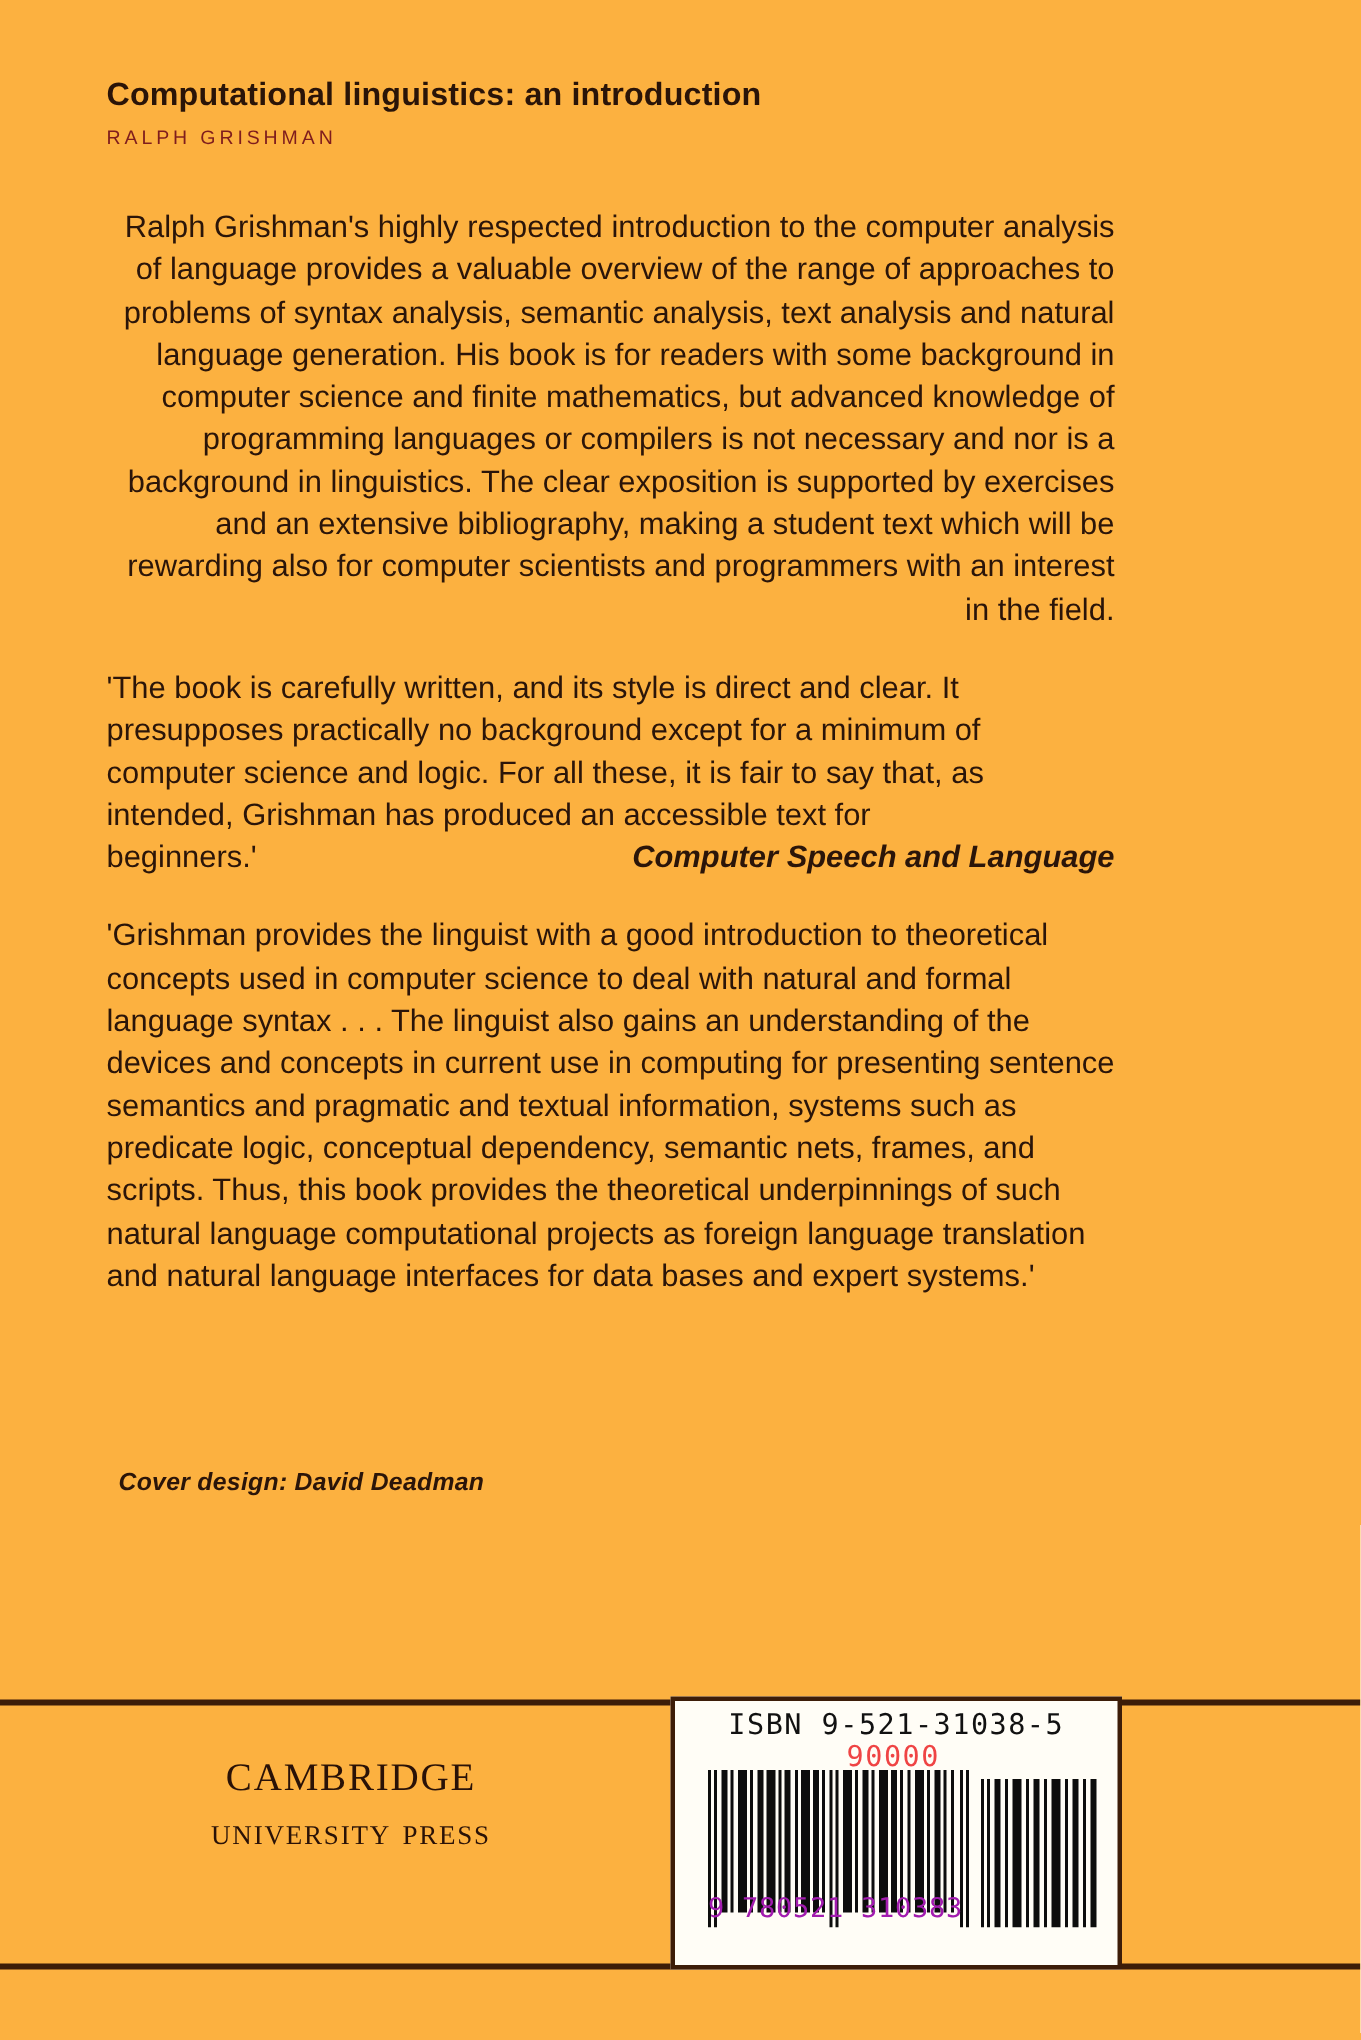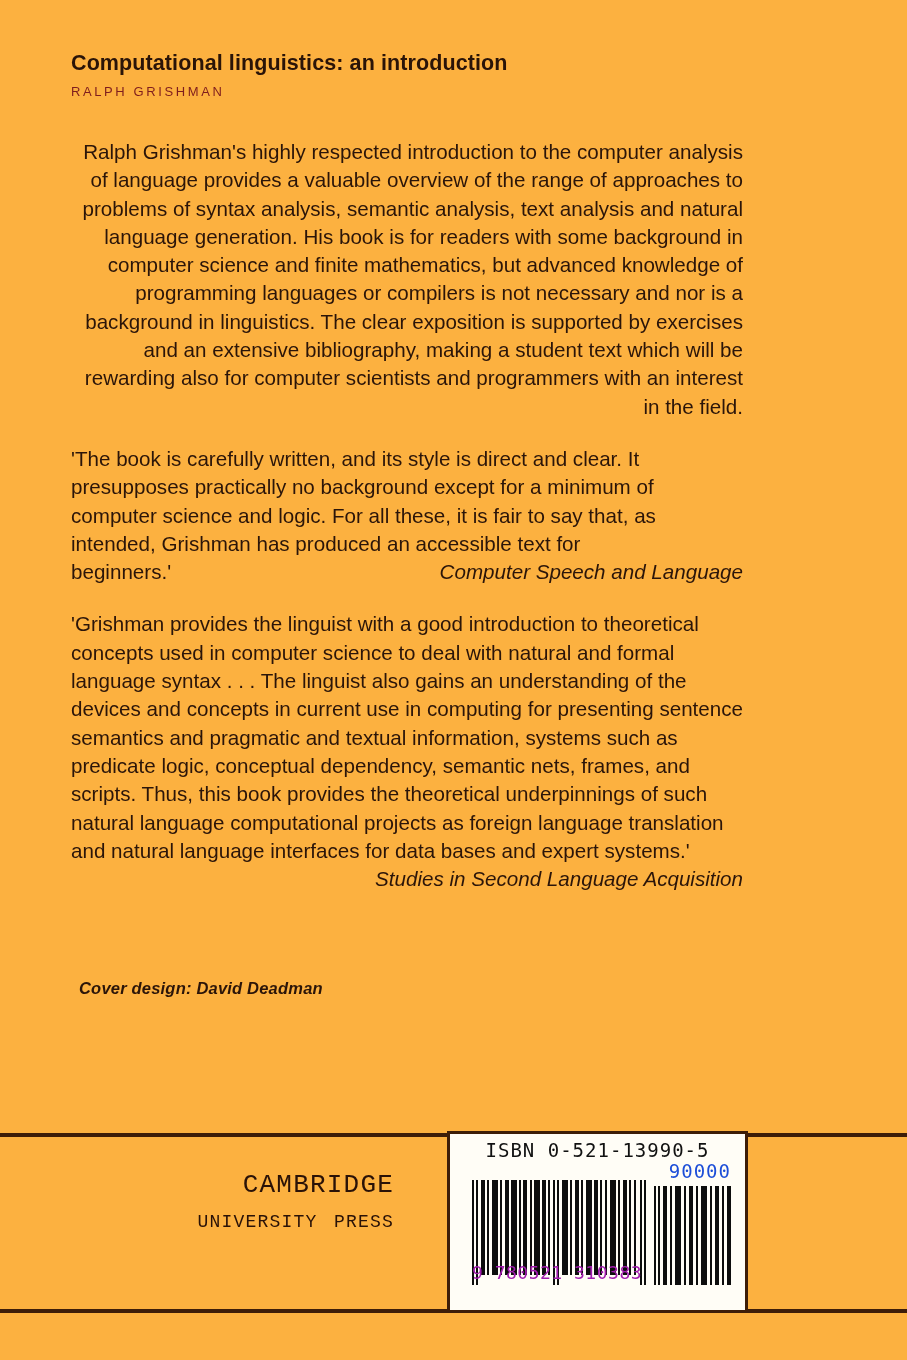--- a/index.html
+++ b/index.html
@@ -71,20 +71,21 @@
     white-space: pre-line;
   }
   .quote-source {
     font-size: 20.6px;
     font-style: italic;
     color: #2b1509;
     line-height: 28.3px;
     display: block;
     text-align: right;
     margin: 0;
+    font-weight: bold;
   }
   
   .quote-inline-row {
     display: flex;
     justify-content: space-between;
     align-items: flex-end;
   }
   .quote-inline-row .quote-tail {
     font-size: 20.6px;
     color: #2b1509;
@@ -112,23 +113,23 @@
   }
   .rule-top  { top: 1133px; }
   .rule-bot  { top: 1309px; }
 
   
   .publisher {
     position: absolute;
     left: 74px;
     top: 1163px;
     width: 320px;
-    text-align: right;
+    text-align: center;
     color: #2a1207;
-    font-family: Liberation Mono, monospace;
+    font-family: Liberation Serif, serif;
   }
   .pub-line1 {
     font-size: 37px;
     letter-spacing: 1.2px;
     line-height: 1.05;
     font-variant: small-caps;
     text-transform: lowercase;
   }
   .pub-line2 {
     font-size: 25.5px;
@@ -156,22 +157,22 @@
     font-size: 19px;
     color: #111111;
     text-align: center;
     letter-spacing: 1px;
     line-height: 1.1;
     white-space: pre;
   }
   .addon-line {
     font-family: "DejaVu Sans Mono", monospace;
     font-size: 19px;
-    color: #1d4ed8;
-    text-align: right;
+    color: #ef4444;
+    text-align: center;
     letter-spacing: 1px;
     line-height: 1.15;
     margin-top: 0;
     padding-right: 4px;
   }
   .bars-wrap {
     position: absolute;
     left: 12px;
     top: 46px;
     right: 10px;
@@ -219,37 +220,36 @@
     <div class="quote-block">
       <p class="quote-text">'The book is carefully written, and its style is direct and clear. It presupposes practically no background except for a minimum of computer science and logic. For all these, it is fair to say that, as intended, Grishman has produced an accessible text for</p>
       <div class="quote-inline-row">
         <span class="quote-tail">beginners.'</span>
         <span class="quote-source">Computer Speech and Language</span>
       </div>
     </div>
 
     <div class="quote-block">
       <p class="quote-text">'Grishman provides the linguist with a good introduction to theoretical concepts used in computer science to deal with natural and formal language syntax . . . The linguist also gains an understanding of the devices and concepts in current use in computing for presenting sentence semantics and pragmatic and textual information, systems such as predicate logic, conceptual dependency, semantic nets, frames, and scripts. Thus, this book provides the theoretical underpinnings of such natural language computational projects as foreign language translation and natural language interfaces for data bases and expert systems.'</p>
-      <span class="quote-source">Studies in Second Language Acquisition</span>
     </div>
 
   </div>
 
   <div class="cover-credit">Cover design: David Deadman</div>
 
   <div class="rule rule-top"></div>
   <div class="rule rule-bot"></div>
 
   <div class="publisher">
     <div class="pub-line1">Cambridge</div>
     <div class="pub-line2">University Press</div>
   </div>
 
   <div class="barcode-label">
-    <div class="isbn-line">ISBN 0-521-13990-5</div>
+    <div class="isbn-line">ISBN 9-521-31038-5</div>
     <div class="addon-line">90000</div>
     <div class="bars-wrap">
       <svg class="bars-main" viewBox="0 0 175 105" preserveAspectRatio="none">
         <g fill="#0d0d0d">
           <rect x="0" y="0" width="2" height="105"></rect>
           <rect x="4" y="0" width="2" height="105"></rect>
           <rect x="9" y="0" width="4" height="95"></rect>
           <rect x="15" y="0" width="2" height="95"></rect>
           <rect x="20" y="0" width="6" height="95"></rect>
           <rect x="28" y="0" width="2" height="95"></rect>

